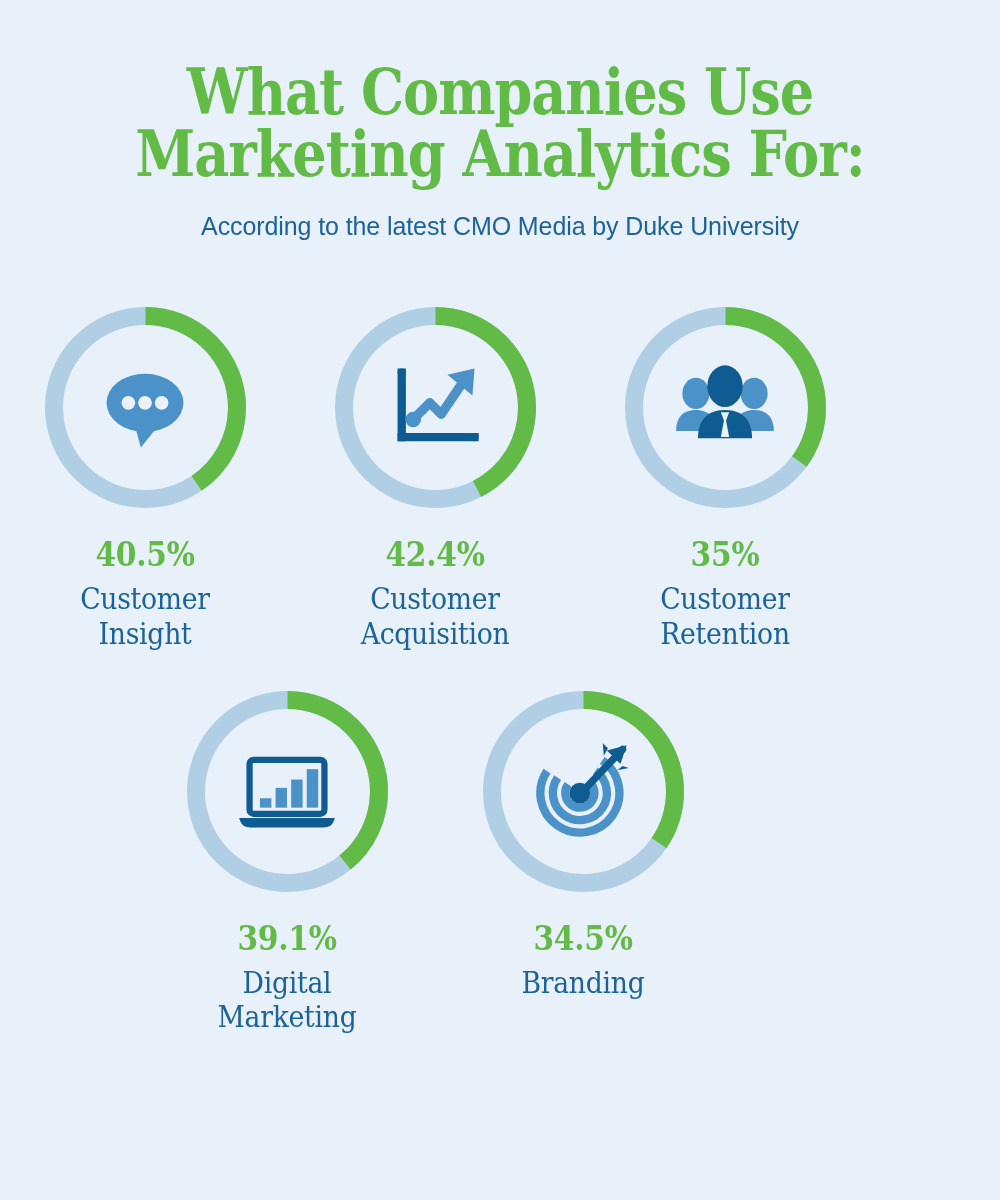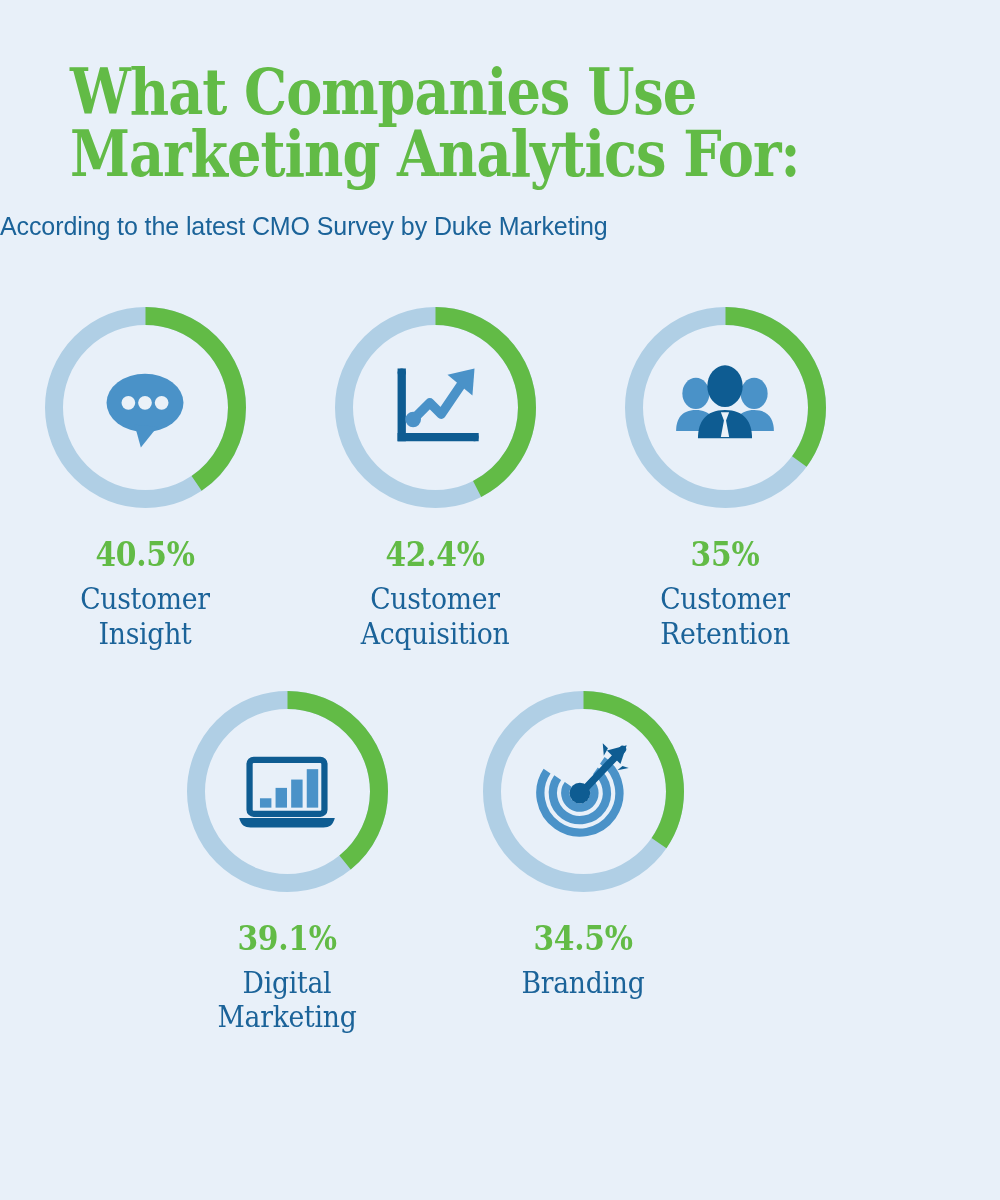--- a/index.html
+++ b/index.html
@@ -15,20 +15,21 @@
     position:relative;
     width:1000px;
     height:1200px;
     background:#e8f0f9;
     font-family:"Liberation Sans", sans-serif;
   }
 
   
   .header {
     padding-top:62px;
+    text-align:center;
   }
 
   .title {
     font-family:"DejaVu Serif", serif;
     font-weight:bold;
     font-size:63px;
     line-height:0.98;
     letter-spacing:-1.2px;
     color:#62bb46;
     transform:scaleX(0.86);
@@ -109,21 +110,21 @@
 </head>
 <body>
 
 <div id="page">
 
   <div class="header">
     <div class="title">
       <span class="title-line">What Companies Use</span>
       <span class="title-line">Marketing Analytics For:</span>
     </div>
-    <div class="subtitle">According to the latest CMO Survey by Duke Marketing</div>
+    <div class="subtitle">According to the latest CMO Media by Duke University</div>
   </div>
 
   <div class="grid">
       <div class="row">
         <div class="cell">
           <div class="donut-wrap">
   <svg viewBox="0 0 215 215">
     <circle cx="107.5" cy="107.5" r="91.5" fill="#e8f0f9" stroke="#b0cfe5" stroke-width="18"></circle>
     <circle cx="107.5" cy="107.5" r="91.5" fill="none" stroke="#62bb46" stroke-width="18" stroke-dasharray="232.83913952080752 342.0723160861246" transform="rotate(-90 107.5 107.5)"></circle>
   </svg>

